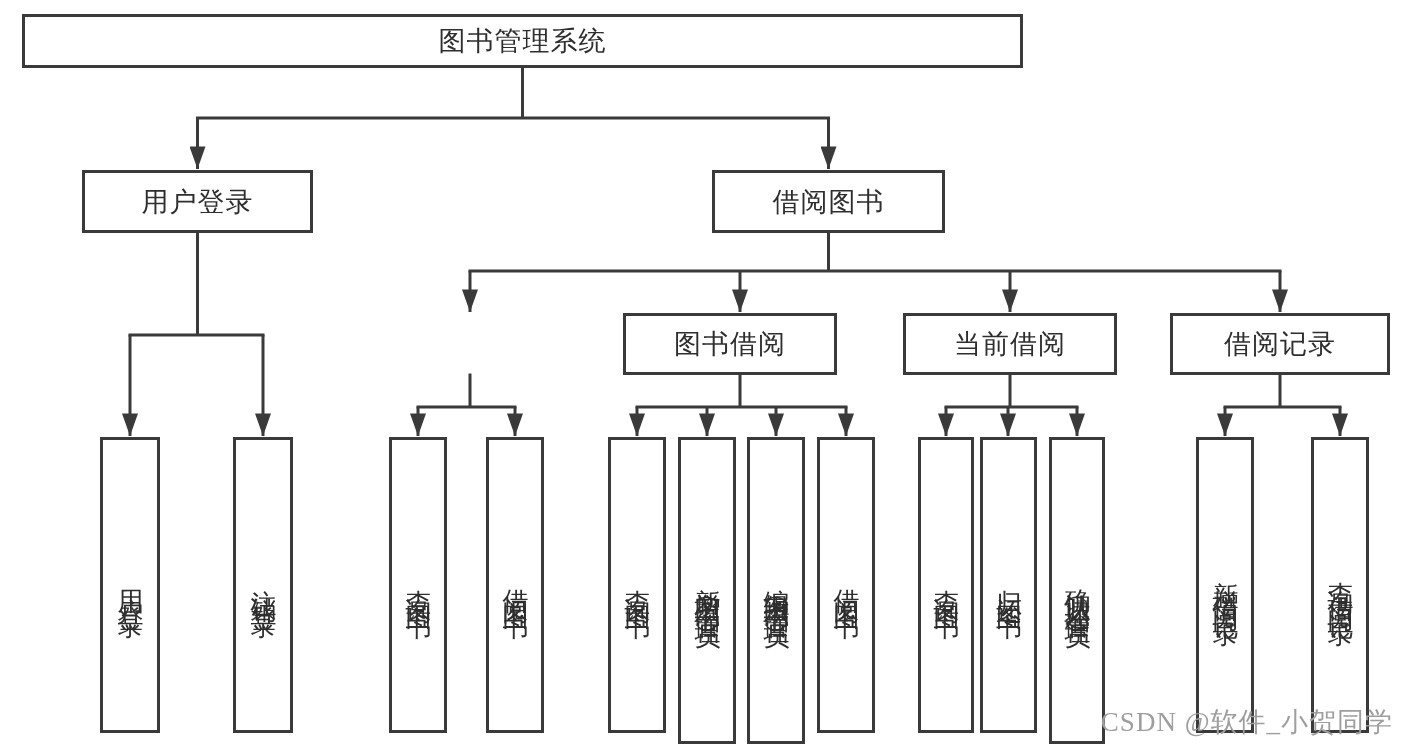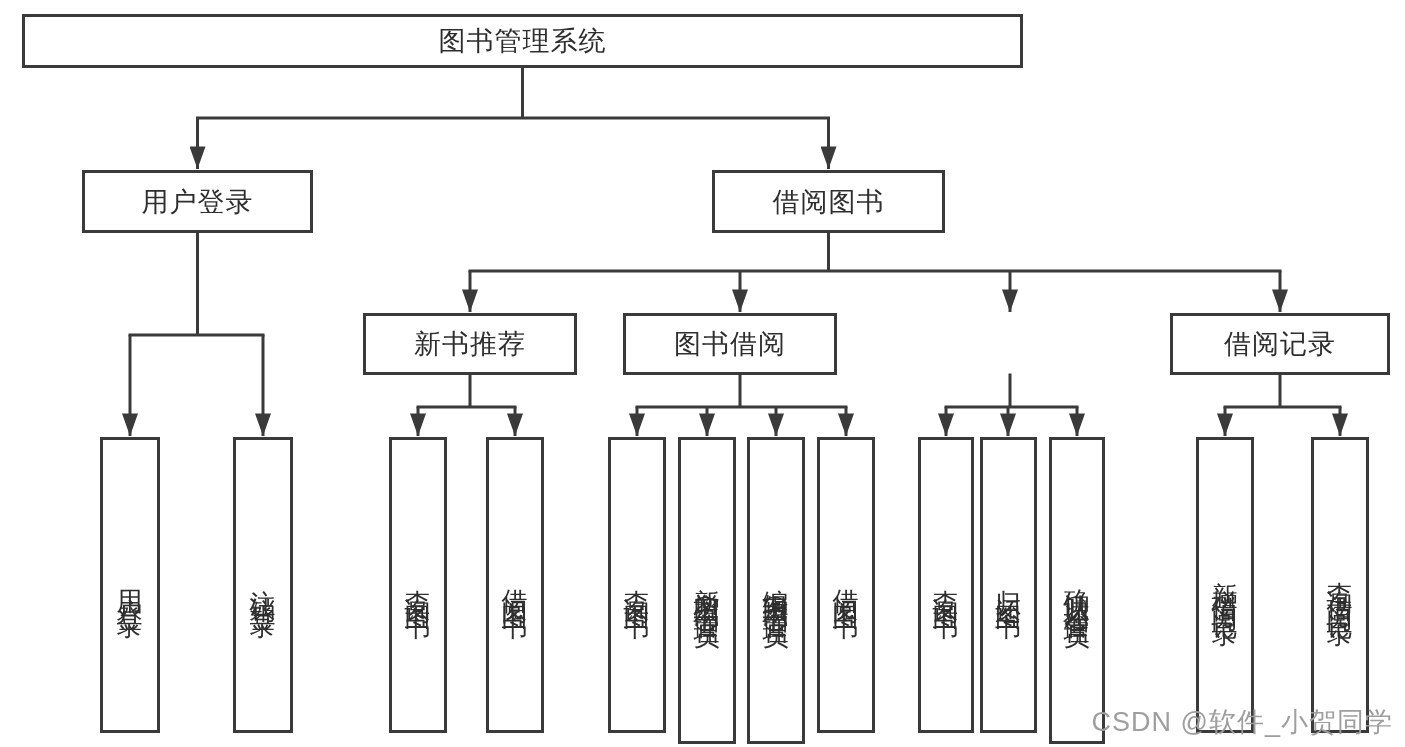--- a/index.html
+++ b/index.html
@@ -1,18 +1,18 @@
 <!DOCTYPE html>
 <html><head>
 <meta charset="utf-8">
 <style>
   html,body{margin:0;padding:0;background:#ffffff;}
   .stage{
     position:relative;width:1405px;height:747px;background:#ffffff;
-    font-family:Liberation Sans, sans-serif;overflow:hidden;
+    font-family:Liberation Serif, serif;overflow:hidden;
   }
   .wires{position:absolute;left:0;top:0;width:1405px;height:747px;pointer-events:none;}
   .hnode{
     position:absolute;background:#ffffff;border:3px solid #3a3a3a;
     display:flex;align-items:center;justify-content:center;
     font-size:27px;color:#2e2e2e;box-sizing:border-box;letter-spacing:1px;
   }
   .vnode{
     position:absolute;background:#ffffff;border:3px solid #3a3a3a;
     display:flex;align-items:center;justify-content:center;
@@ -92,25 +92,25 @@
     <span>图书管理系统</span>
   </div>
 
   <div class="hnode" style="left:82px;top:170px;width:231px;height:63px">
     <span>用户登录</span>
   </div>
   <div class="hnode" style="left:712px;top:170px;width:233px;height:63px">
     <span>借阅图书</span>
   </div>
 
-  <div class="hnode" style="left:363px;top:313px;width:214px;height:62px">
-    <span>新书推荐</span>
-  </div>
   <div class="hnode" style="left:623px;top:313px;width:214px;height:62px">
     <span>图书借阅</span>
+  </div>
+  <div class="hnode" style="left:903px;top:313px;width:214px;height:62px">
+    <span>当前借阅</span>
   </div>
   <div class="hnode" style="left:1170px;top:313px;width:220px;height:62px">
     <span>借阅记录</span>
   </div>
 
   <div class="vnode" style="left:100px;top:437px;width:60px;height:296px">
     <span class="vlbl">用户登录</span>
   </div>
   <div class="vnode" style="left:233px;top:437px;width:60px;height:296px">
     <span class="vlbl">注销登录</span>

